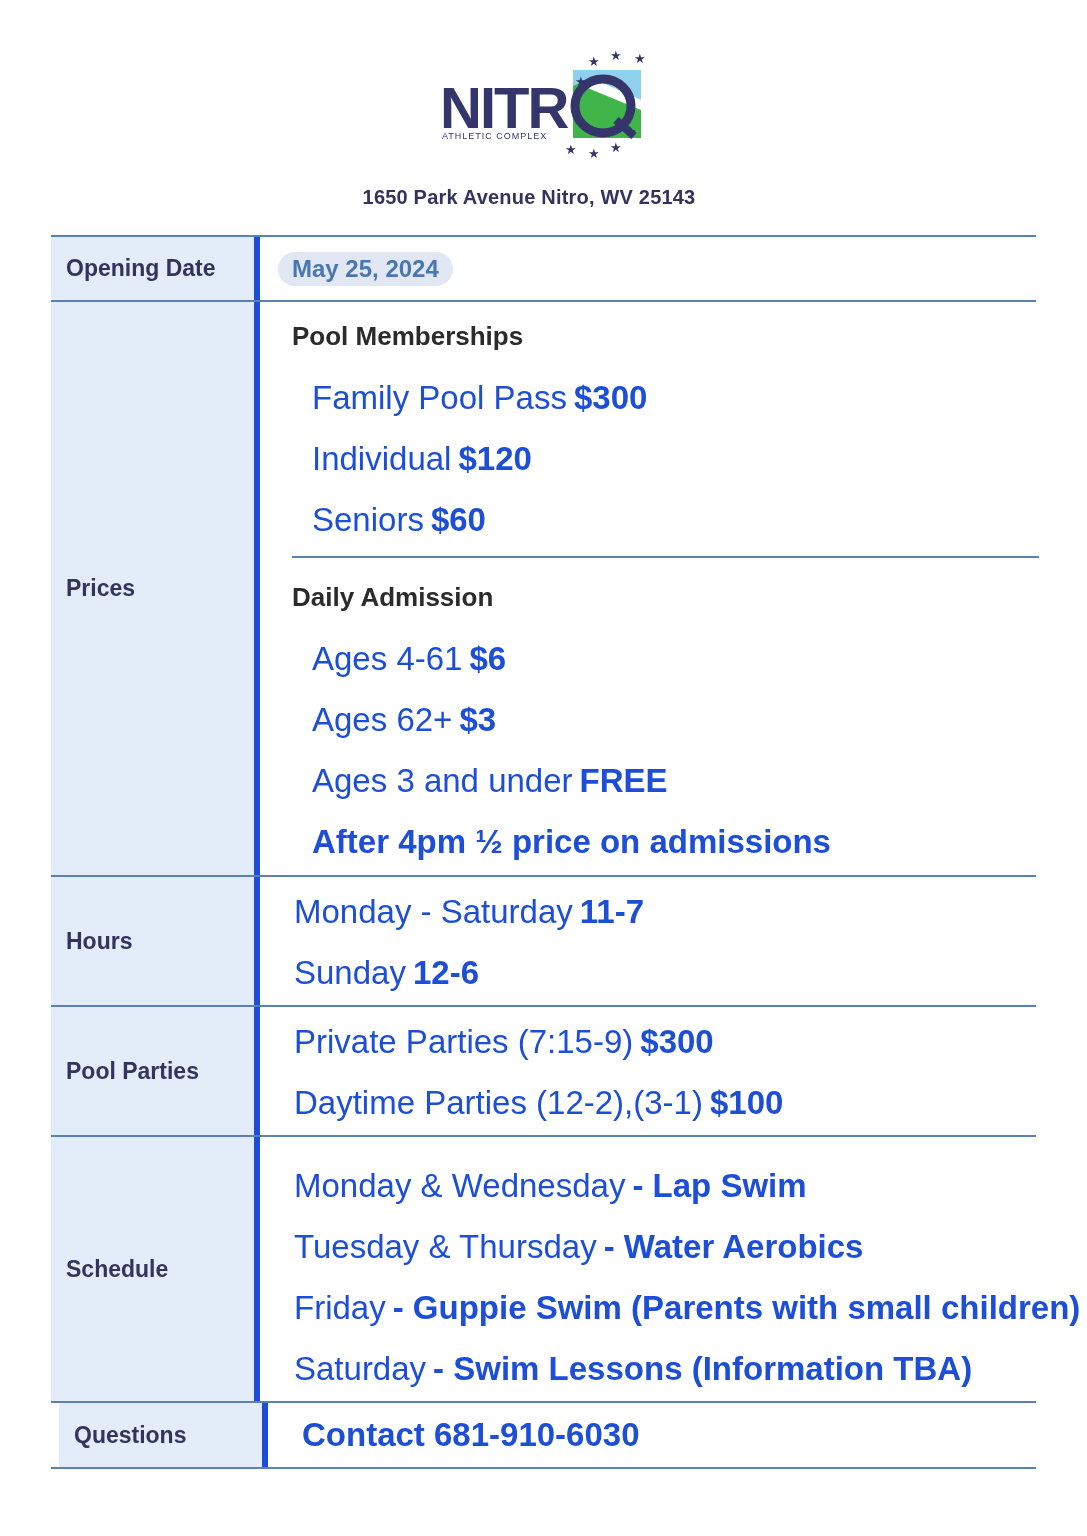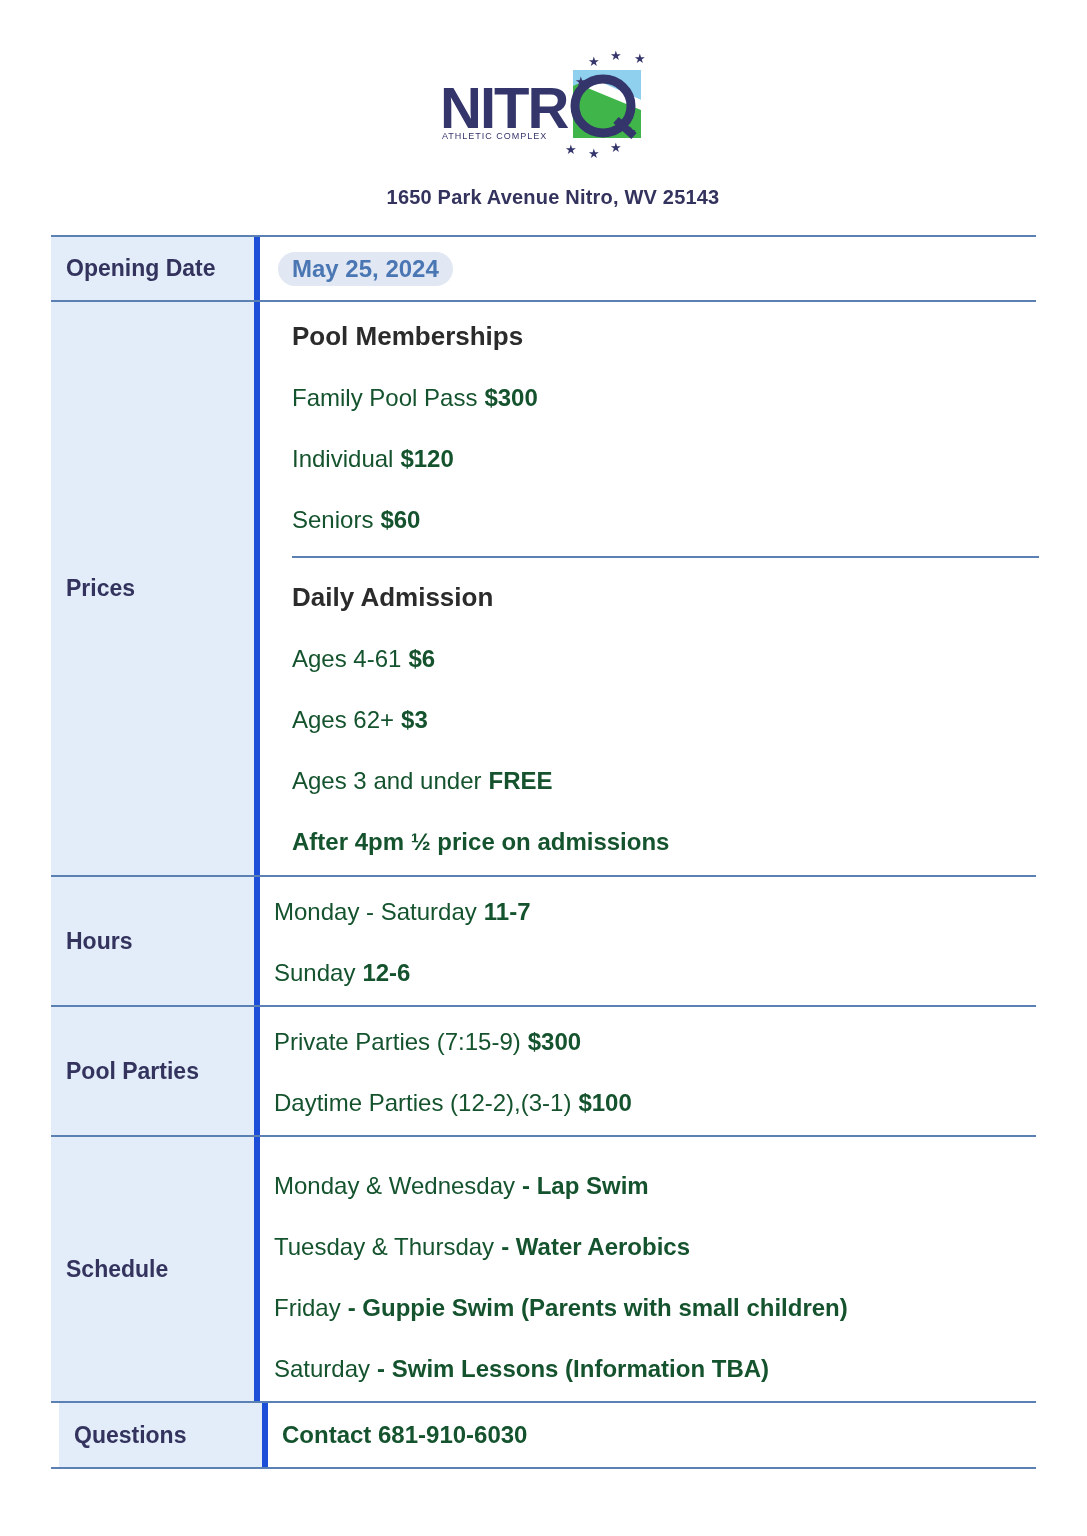--- a/index.html
+++ b/index.html
@@ -1,29 +1,29 @@
 <!DOCTYPE html>
 <html><head>
   <meta charset="utf-8">
   <style>
     * { box-sizing: border-box; margin: 0; padding: 0; }
     html, body { width: 1087px; height: 1536px; background: #ffffff; }
     body { font-family: "Liberation Sans", "DejaVu Sans", sans-serif; color: #2b2b2b; position: relative; overflow: hidden; }
 
     .logo { position: absolute; left: 438px; top: 48px; width: 215px; height: 115px; }
     .address { position: absolute; left: 0; top: 186px; width: 1058px; text-align: center;
-      font-weight: bold; font-size: 20px; color: #33335e; letter-spacing: 0.2px; margin-left: 24px; }
+      font-weight: bold; font-size: 20px; color: #33335e; letter-spacing: 0.2px; }
 
     .table { position: absolute; left: 51px; top: 235px; width: 985px; border-top: 2px solid #5b80b4; }
     .row { display: flex; border-bottom: 2px solid #5b80b4; }
     .label { width: 209px; flex: none; background: #e2edf9; border-right: 6px solid #1d4ed8;
       display: flex; align-items: center; padding-left: 15px;
       font-weight: bold; font-size: 23px; color: #33335e; }
     .content { flex: 1; padding-left: 14px; padding-right: 14px; }
-    .line { font-size: 24px; color: #14532d; height: 61px; display: flex; align-items: center; white-space: nowrap; }
+    .line { font-size: 33px; color: #1d4ed8; height: 61px; display: flex; align-items: center; white-space: nowrap; margin-left: 20px; }
     .line b { font-weight: bold; margin-left: 7px; }
     .line .b2 { margin-left: 0; }
     .heading { font-weight: bold; font-size: 26px; height: 62px; display: flex; align-items: center; }
     .divider { height: 2px; background: #5b80b4; margin: 6px 0 8px 0; width: 747px; }
 
     .r-open { height: 65px; }
     .r-open .content { display: flex; align-items: center; padding-left: 18px; }
     .date-pill { background: #e1e7f3; color: #4a77b3; font-weight: bold; font-size: 24px;
       border-radius: 18px; padding: 3px 14px; }
 

